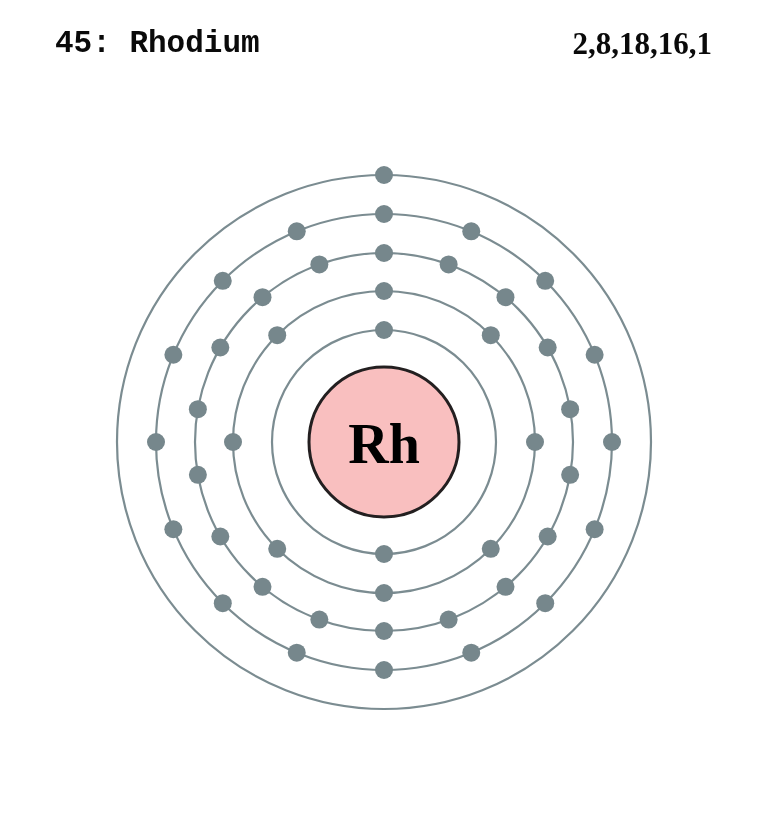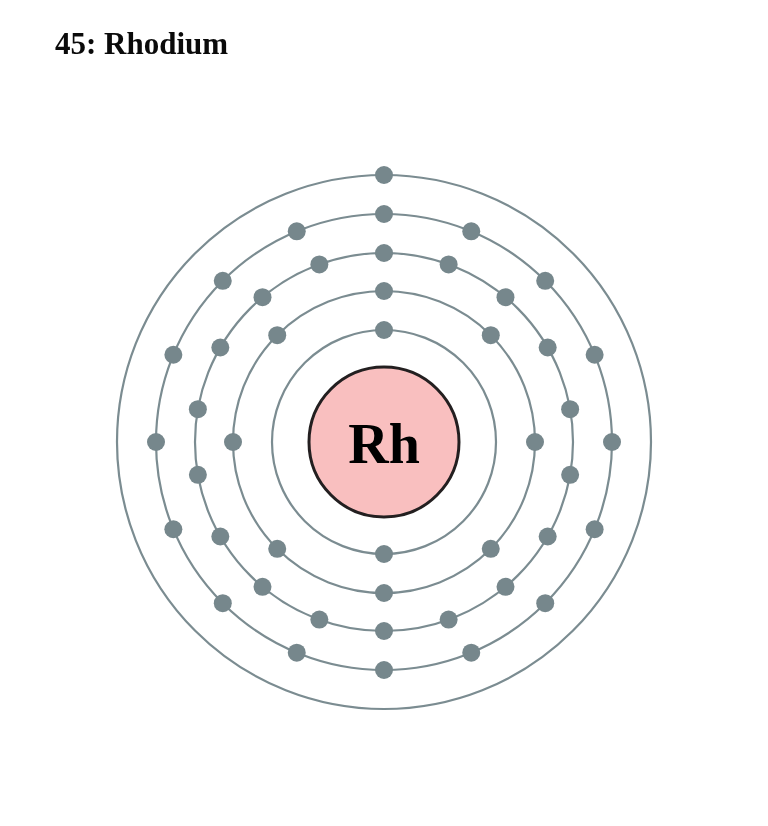--- a/index.html
+++ b/index.html
@@ -27,21 +27,21 @@
   }
   .element-title {
     position: absolute;
     left: 55px;
     top: 26px;
     font-size: 31px;
     font-weight: bold;
     color: #0a0a0a;
     letter-spacing: 0px;
     white-space: nowrap;
-    font-family: Liberation Serif, serif;
+    font-family: Liberation Mono, monospace;
   }
   .shell-config {
     position: absolute;
     right: 56px;
     top: 26px;
     font-size: 31px;
     font-weight: bold;
     color: #0a0a0a;
     white-space: nowrap;
     font-family: "Liberation Serif", "DejaVu Serif", serif;
@@ -63,20 +63,21 @@
     text-anchor: middle;
   }
 </style>
 </head>
 <body>
 
 <div id="page">
 
   <div class="title-row">
     <div class="element-title">45: Rhodium</div>
+    <div class="shell-config">2,8,18,16,1</div>
   </div>
 
   <svg id="atom-svg" viewBox="0 0 768 826">
     <g id="shell-rings">
         <circle cx="384" cy="442" r="112" fill="none" stroke="#7b8c91" stroke-width="2.2"></circle>
         <circle cx="384" cy="442" r="151" fill="none" stroke="#7b8c91" stroke-width="2.2"></circle>
         <circle cx="384" cy="442" r="189" fill="none" stroke="#7b8c91" stroke-width="2.2"></circle>
         <circle cx="384" cy="442" r="228" fill="none" stroke="#7b8c91" stroke-width="2.2"></circle>
         <circle cx="384" cy="442" r="267" fill="none" stroke="#7b8c91" stroke-width="2.2"></circle>
       </g>

